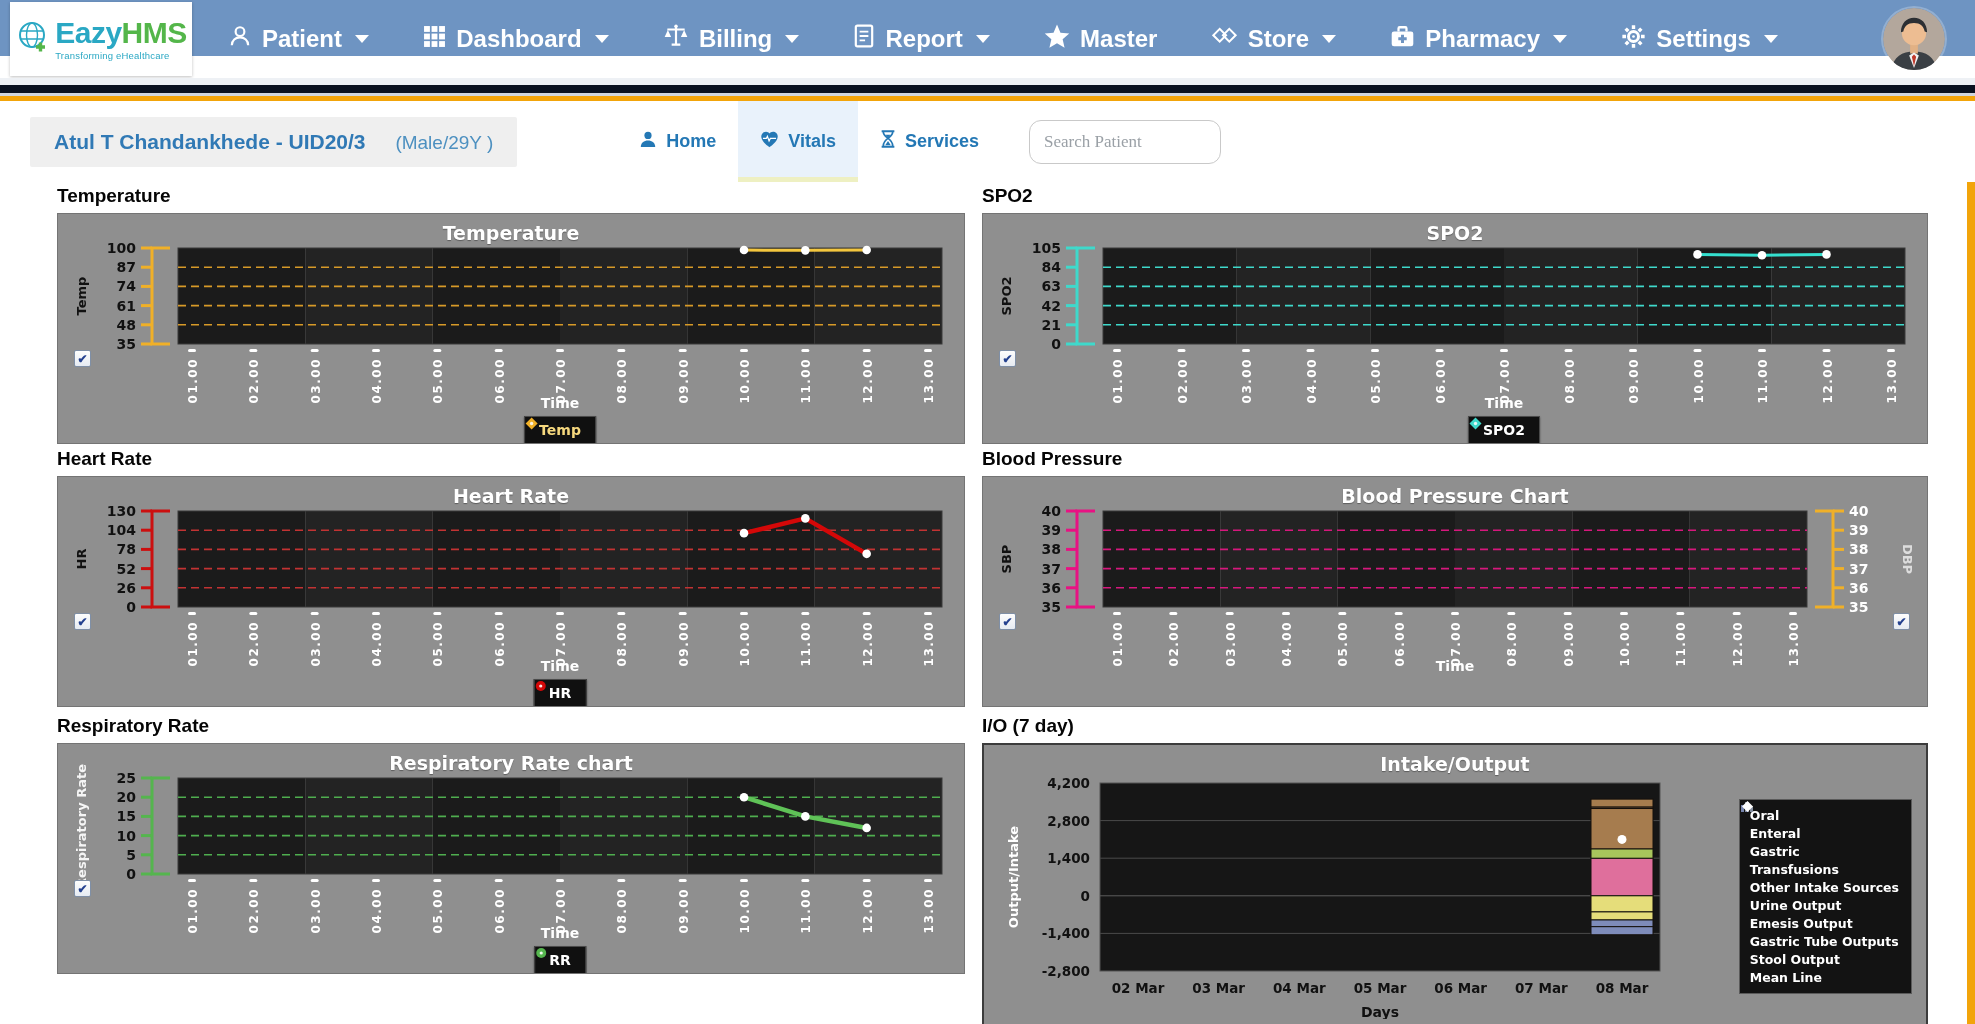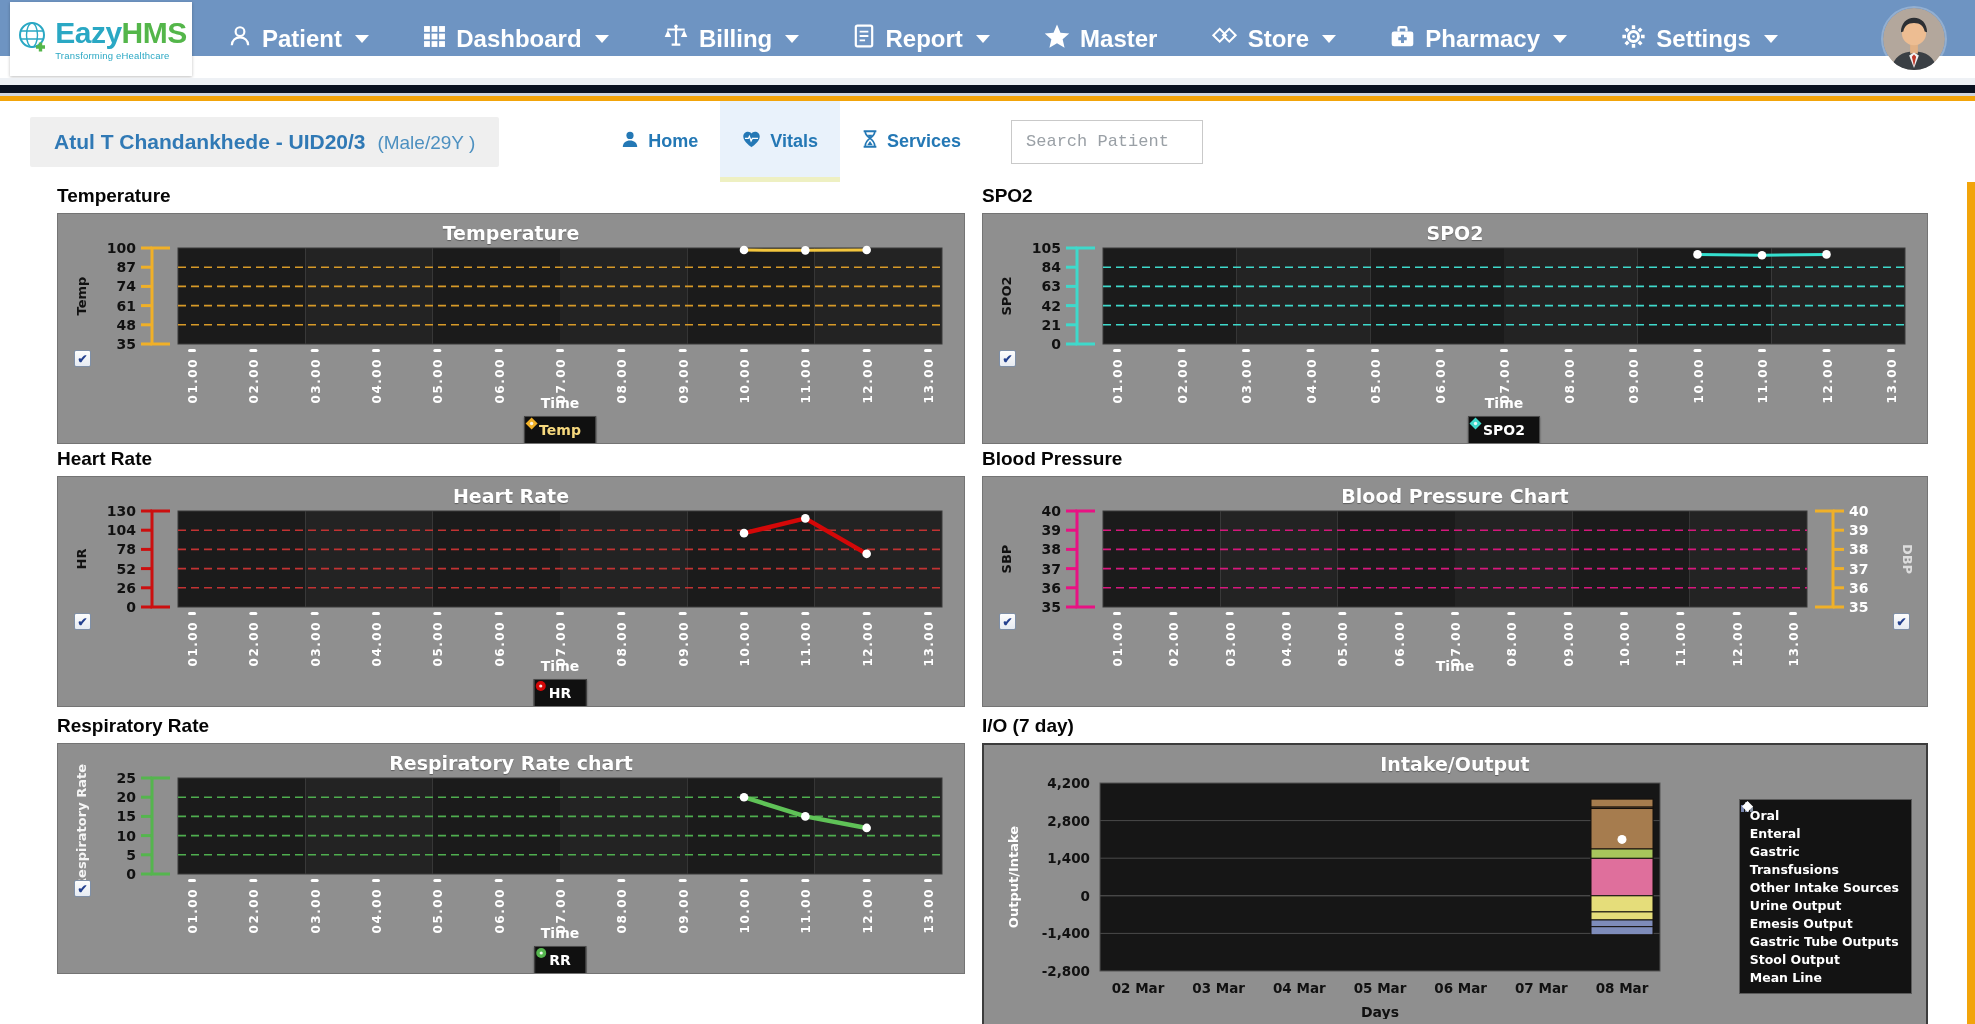--- a/index.html
+++ b/index.html
@@ -21,26 +21,26 @@
   
   .strip1{position:absolute;left:0;top:78px;width:1975px;height:7px;background:#eef1f5}
   .strip2{position:absolute;left:0;top:85px;width:1975px;height:8px;background:#0a1220}
   .strip3{position:absolute;left:0;top:93px;width:1975px;height:3px;background:#cfd6de}
   .strip4{position:absolute;left:0;top:96px;width:1975px;height:5px;background:#f2a40a}
   .right-strip{position:absolute;left:1967px;top:101px;width:8px;height:923px;background:#f2a40a}
 
   
   .subbar{position:absolute;left:0;top:101px;width:1975px;height:81px;background:#fff;display:flex;align-items:center}
   .patient-chip{margin-left:30px;background:#efefef;padding:13px 24px;border-radius:2px;font-size:21px;font-weight:bold;color:#3079b5;white-space:nowrap}
-  .patient-chip .meta{font-weight:normal;font-size:19px;color:#4d90c0;margin-left:6px}
+  .patient-chip .meta{font-weight:normal;font-size:19px;color:#4d90c0;margin-left:24px}
   .tabs{display:flex;height:100%;margin-left:100px}
   .tab{display:flex;align-items:center;gap:9px;padding:0 22px;height:100%;font-size:18px;font-weight:bold;color:#2478b5;cursor:pointer}
   .tab.active{background:#e9f2fb;box-shadow:inset 0 -5px 0 #eef0c2}
   .search-wrap{margin-left:28px}
-  .search-input{width:192px;height:44px;border:1px solid #c9c9c9;border-radius:0;padding:0 14px;font-size:17px;color:#555;font-family:Liberation Mono, monospace;outline:none}
+  .search-input{width:192px;height:44px;border:1px solid #c9c9c9;border-radius:12px;padding:0 14px;font-size:17px;color:#555;font-family:Liberation Serif, serif;outline:none}
   .search-input::placeholder{color:#9aa0a6}
 
   
   .sec{position:absolute}
   .sec-heading{font-size:19px;font-weight:bold;color:#050505;margin-bottom:6px;font-family:"Liberation Sans",sans-serif}
   .panel{position:relative;width:100%;background:#8f8f8f;border:1px solid #747474;overflow:hidden}
   .panel.io{border:2px solid #3c3c3c}
   .panel-title{position:absolute;left:0;top:8px;width:100%;text-align:center;color:#fff;font-weight:bold;font-size:19px;font-family:"DejaVu Sans",sans-serif;text-shadow:0 1px 1px rgba(0,0,0,.35);z-index:2}
   .chart-canvas{position:absolute;left:0;top:0;right:0;bottom:0}
   .chart-canvas svg{position:absolute;left:0;top:0}

